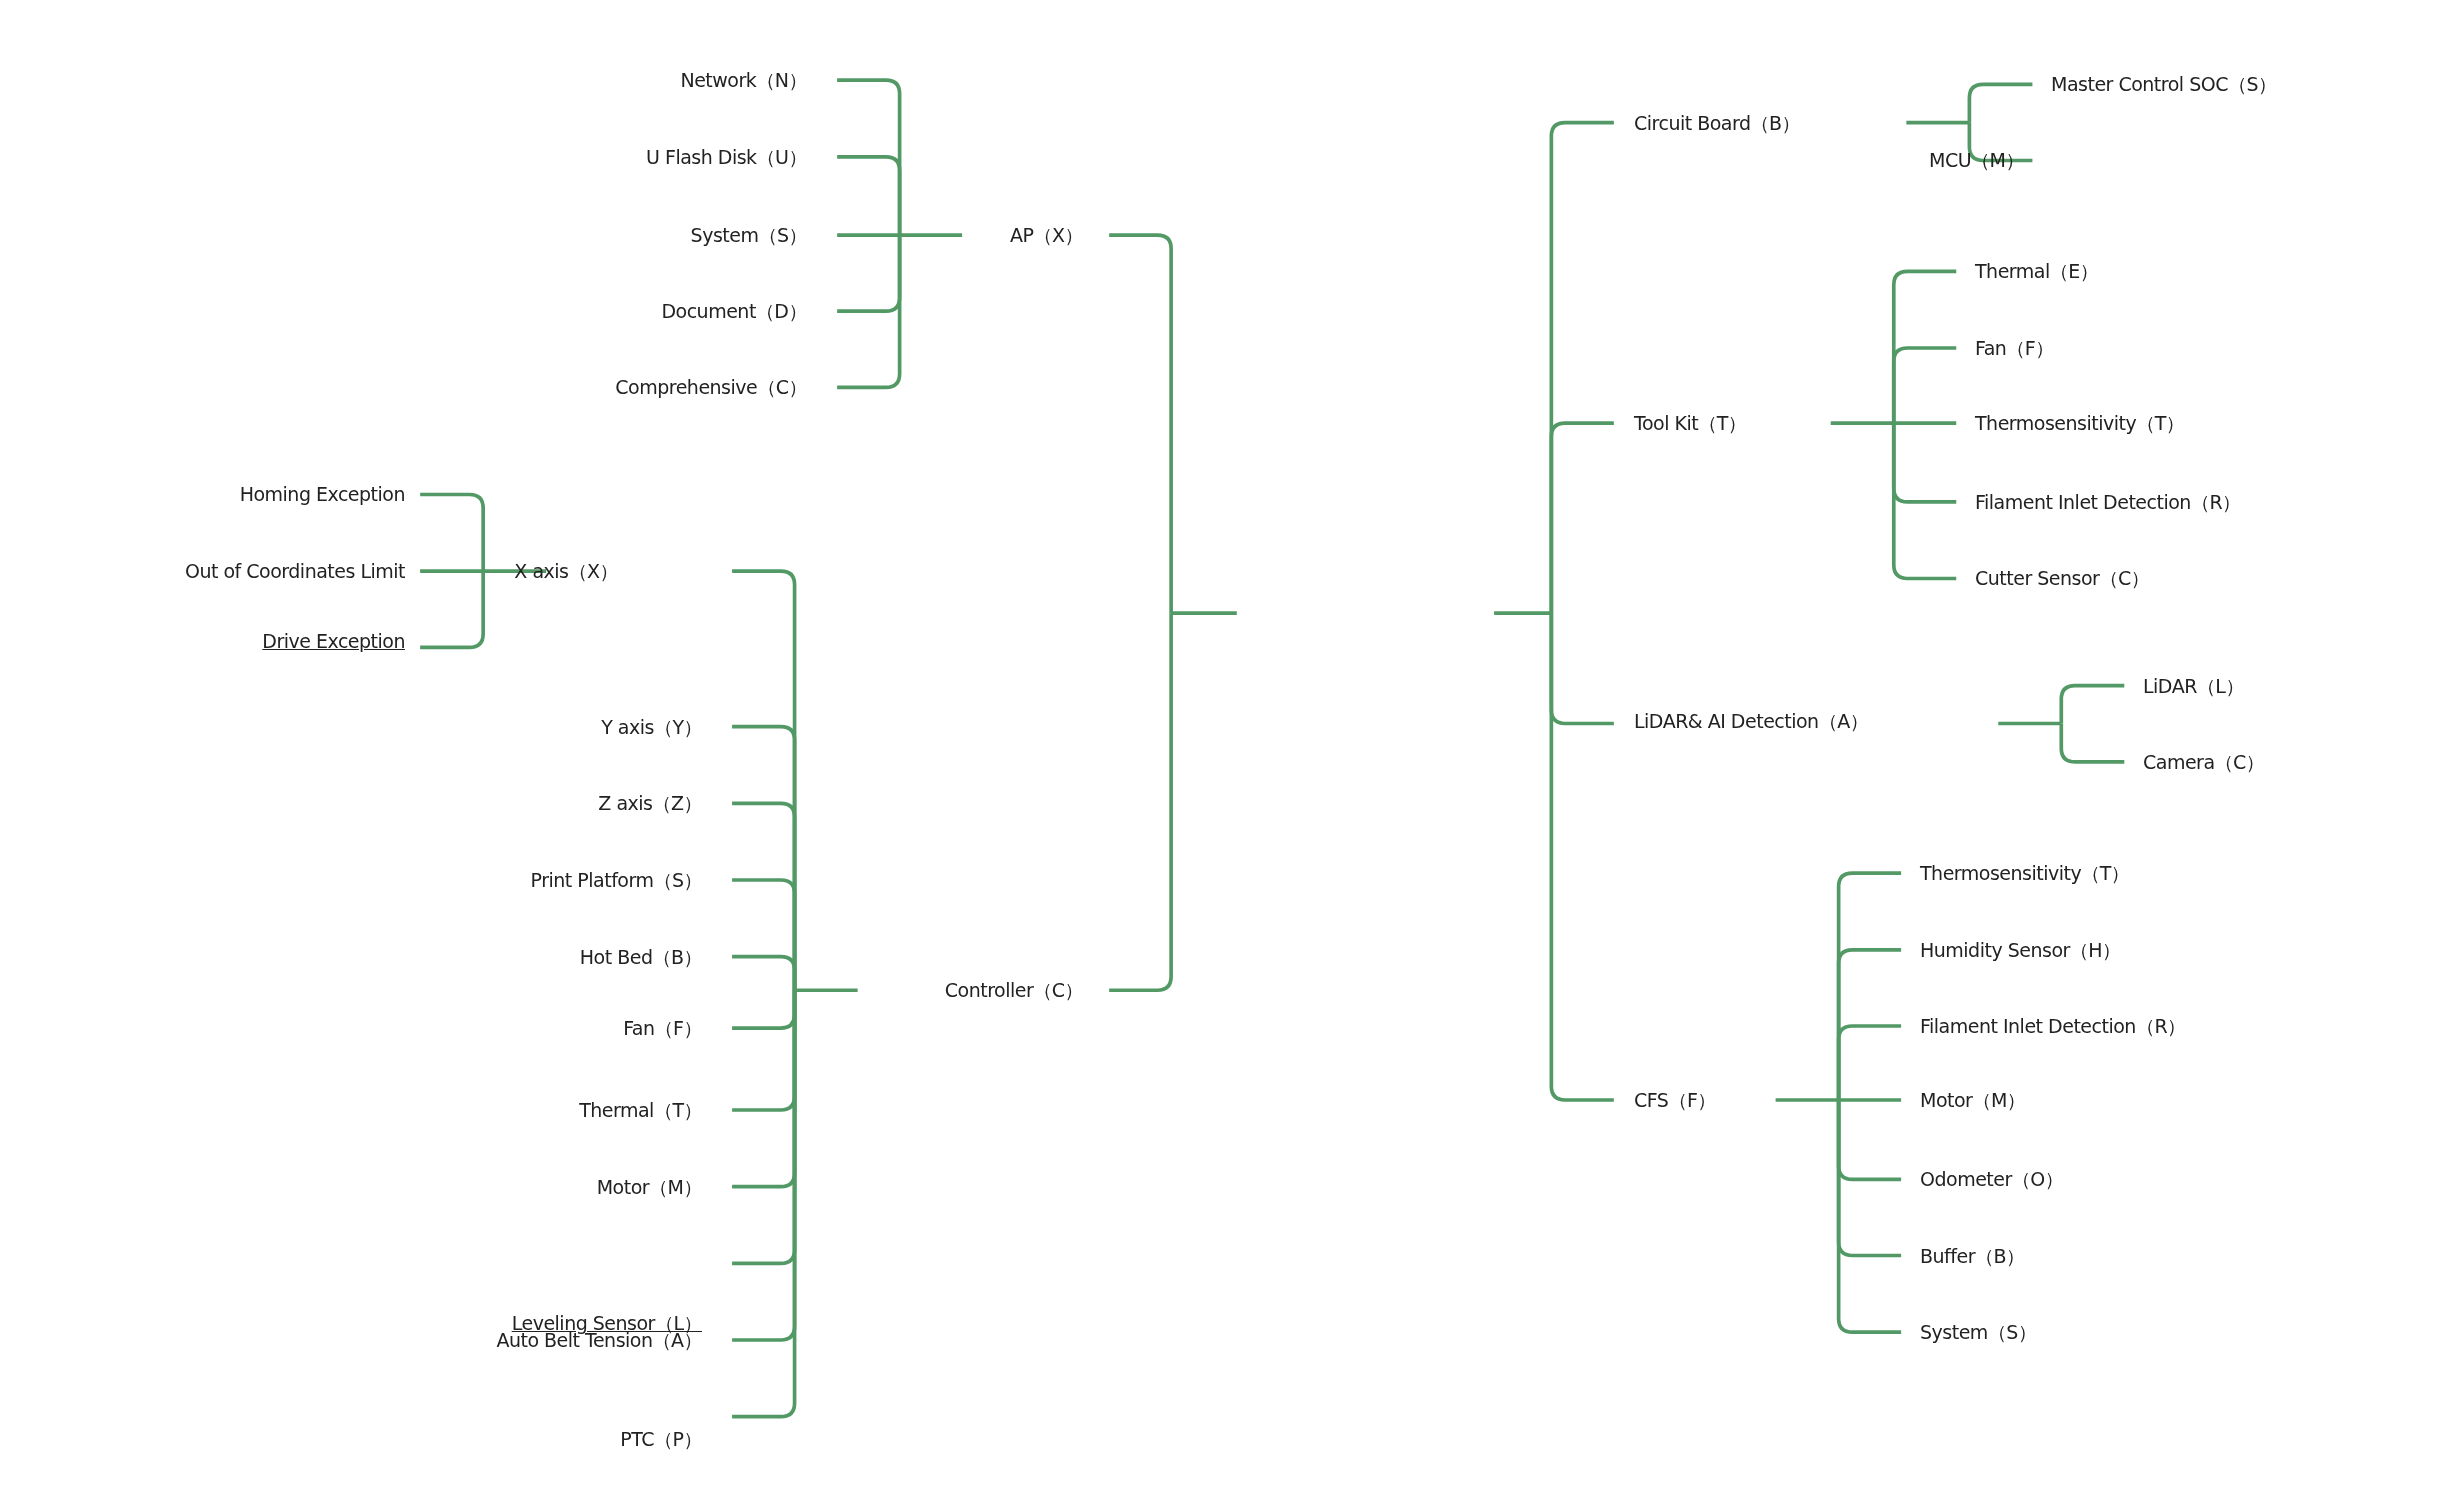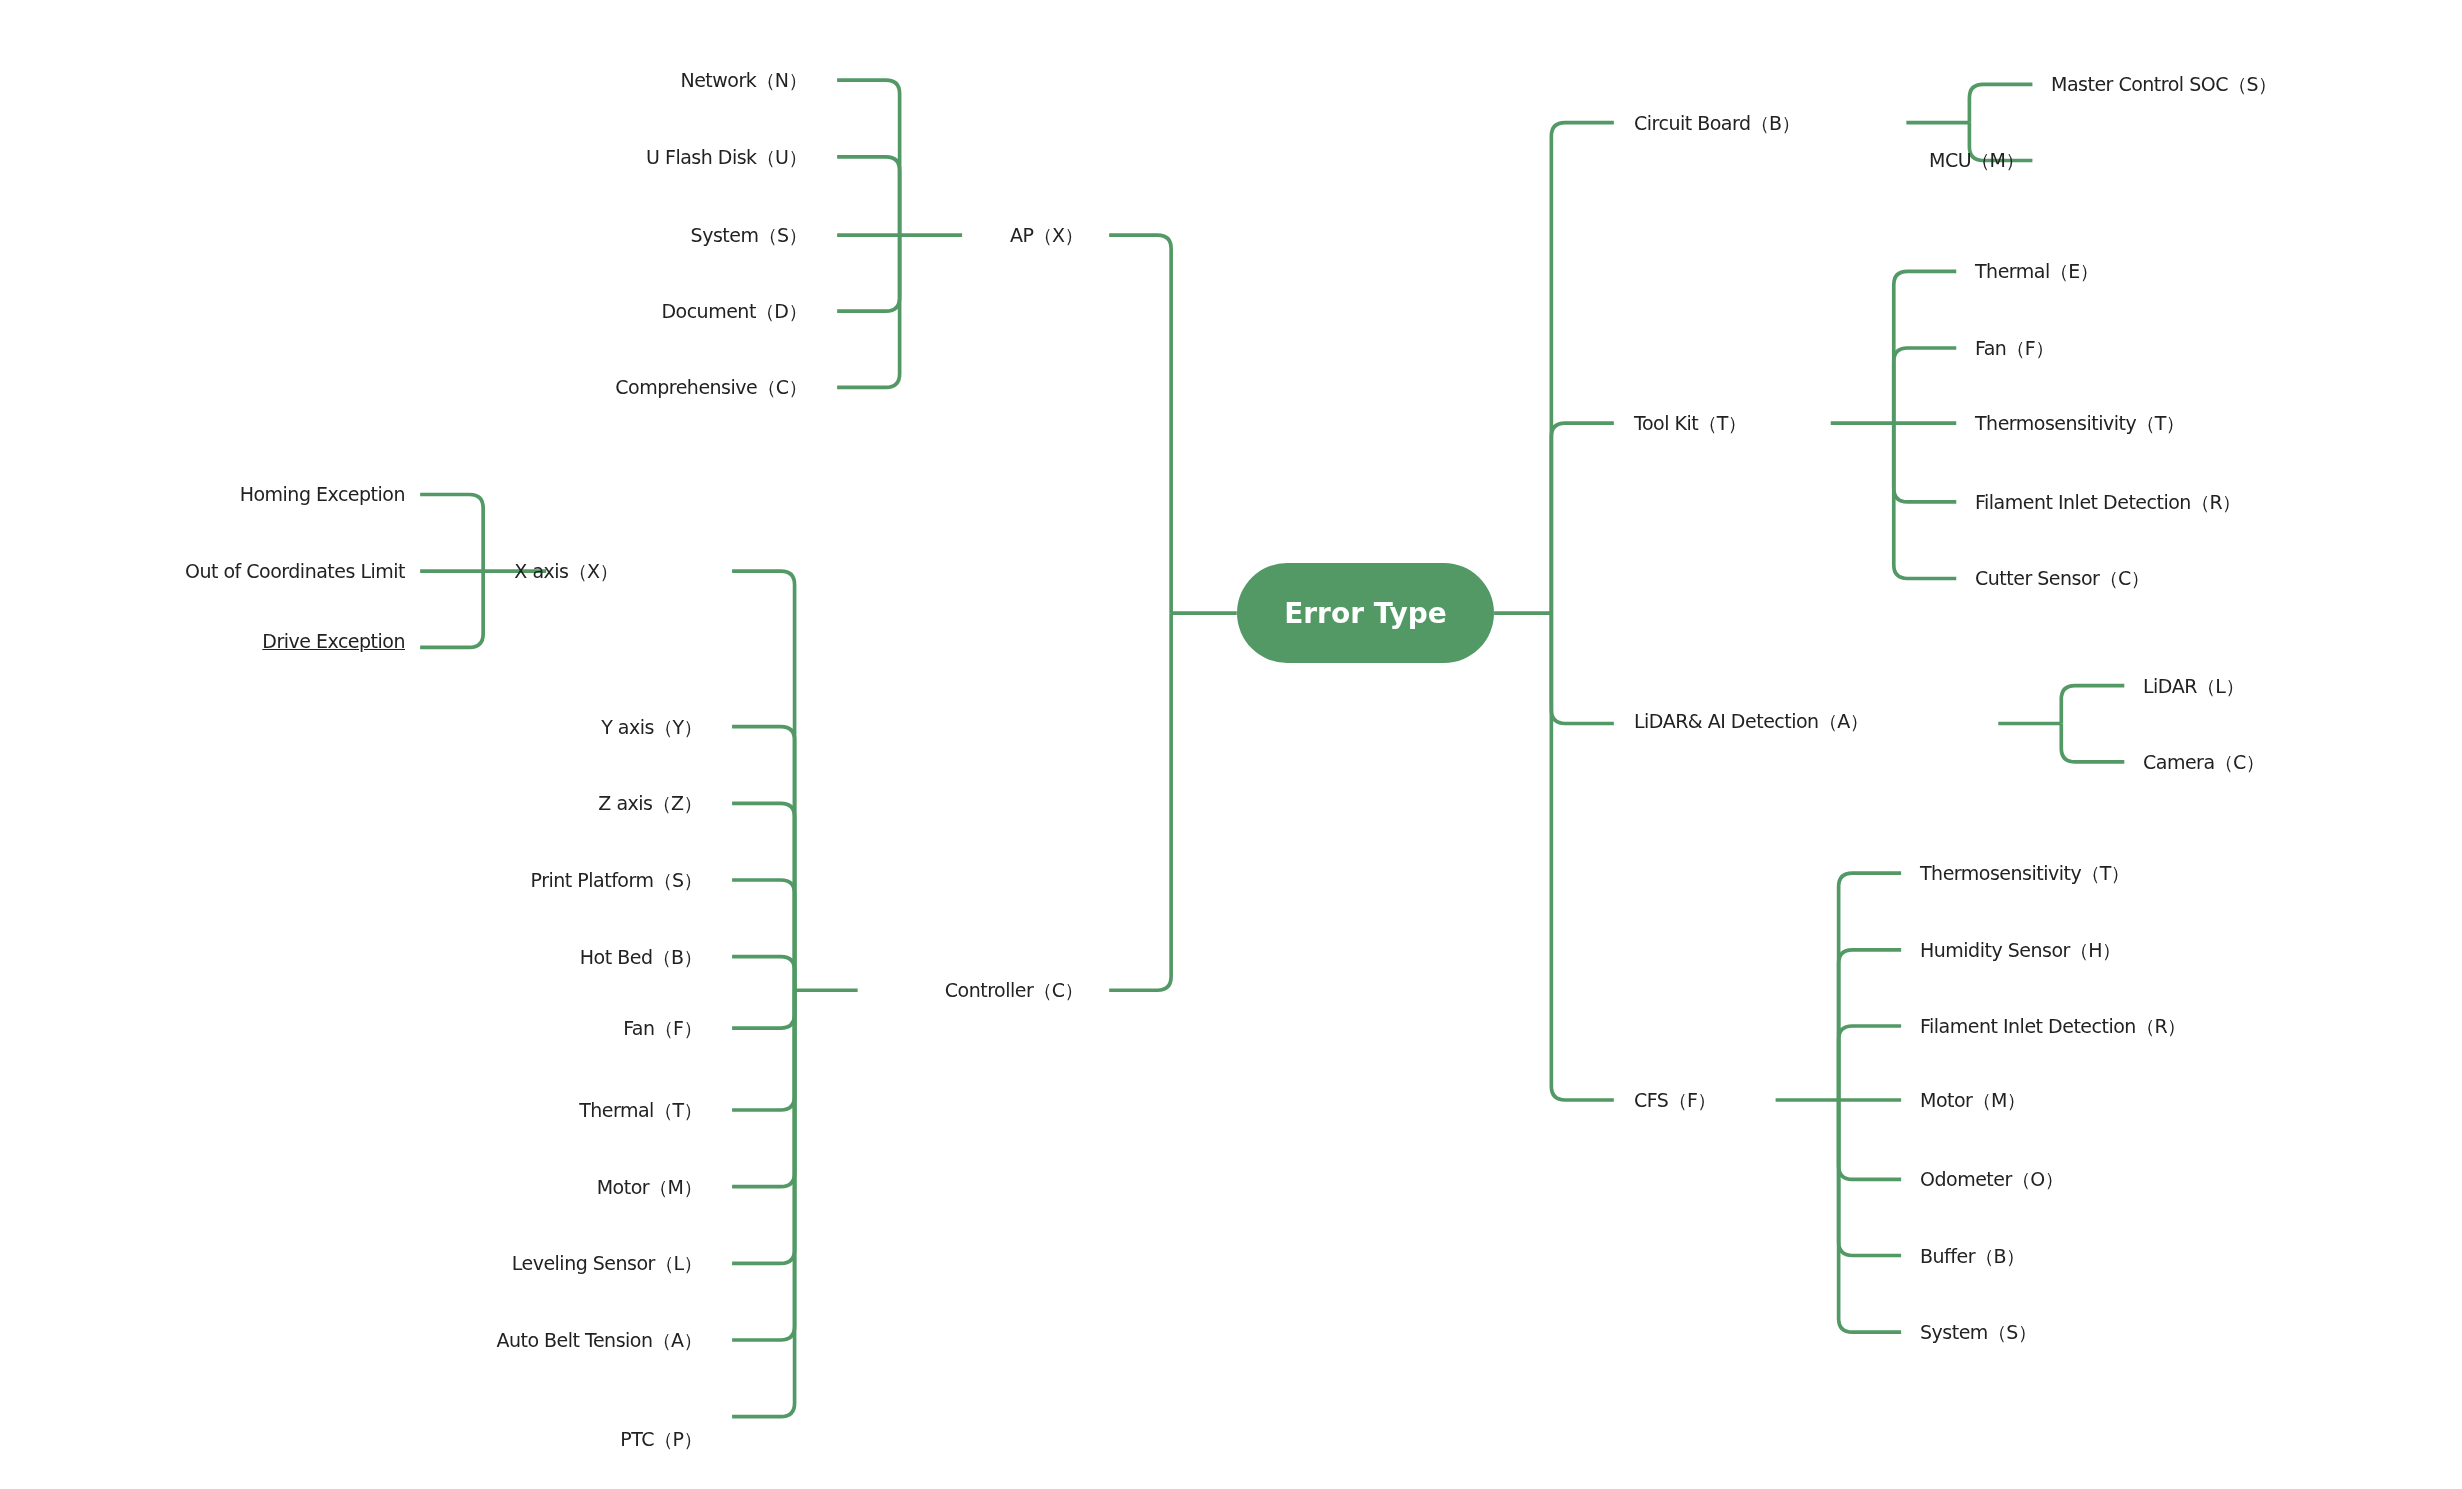--- a/index.html
+++ b/index.html
@@ -61,37 +61,36 @@
       <path d="M 3925 1377 L 3925 1424 Q 3925 1450 3951 1450 L 4045 1450" fill="none" stroke="#529965" stroke-width="7" stroke-linecap="butt"></path>
       <path d="M 3381 2094 L 3501 2094" fill="none" stroke="#529965" stroke-width="7" stroke-linecap="butt"></path>
       <path d="M 3501 2094 L 3501 1688 Q 3501 1662 3527 1662 L 3620 1662" fill="none" stroke="#529965" stroke-width="7" stroke-linecap="butt"></path>
       <path d="M 3501 2094 L 3501 1834 Q 3501 1808 3527 1808 L 3620 1808" fill="none" stroke="#529965" stroke-width="7" stroke-linecap="butt"></path>
       <path d="M 3501 2094 L 3501 1979 Q 3501 1953 3527 1953 L 3620 1953" fill="none" stroke="#529965" stroke-width="7" stroke-linecap="butt"></path>
       <path d="M 3501 2094 L 3620 2094" fill="none" stroke="#529965" stroke-width="7" stroke-linecap="butt"></path>
       <path d="M 3501 2094 L 3501 2219 Q 3501 2245 3527 2245 L 3620 2245" fill="none" stroke="#529965" stroke-width="7" stroke-linecap="butt"></path>
       <path d="M 3501 2094 L 3501 2364 Q 3501 2390 3527 2390 L 3620 2390" fill="none" stroke="#529965" stroke-width="7" stroke-linecap="butt"></path>
       <path d="M 3501 2094 L 3501 2510 Q 3501 2536 3527 2536 L 3620 2536" fill="none" stroke="#529965" stroke-width="7" stroke-linecap="butt"></path>
     </svg>
-  <div class="root" style="background: rgb(82, 153, 101);">Error Type</div>
 <div class="node left" style="top: 218px; right: 1379px;">AP（X）</div>
     <div class="node left" style="top: 63px; right: 1655px;">Network（N）</div>
     <div class="node left" style="top: 140px; right: 1655px;">U Flash Disk（U）</div>
     <div class="node left" style="top: 218px; right: 1655px;">System（S）</div>
     <div class="node left" style="top: 294px; right: 1655px;">Document（D）</div>
     <div class="node left" style="top: 370px; right: 1655px;">Comprehensive（C）</div>
     <div class="node left" style="top: 973px; right: 1379px;">Controller（C）</div>
     <div class="node left" style="top: 554px; right: 1844px;">X axis（X）</div>
     <div class="node left" style="top: 710px; right: 1760px;">Y axis（Y）</div>
     <div class="node left" style="top: 786px; right: 1760px;">Z axis（Z）</div>
     <div class="node left" style="top: 863px; right: 1760px;">Print Platform（S）</div>
     <div class="node left" style="top: 940px; right: 1760px;">Hot Bed（B）</div>
     <div class="node left" style="top: 1011px; right: 1760px;">Fan（F）</div>
     <div class="node left" style="top: 1093px; right: 1760px;">Thermal（T）</div>
     <div class="node left" style="top: 1170px; right: 1760px;">Motor（M）</div>
-    <div class="node left" style="top: 1246px; right: 1760px;">Leveling Sensor（L）</div>
+    <div class="node left" style="top: 1306px; right: 1760px; text-decoration: underline;">Leveling Sensor（L）</div>
     <div class="node left" style="top: 1323px; right: 1760px;">Auto Belt Tension（A）</div>
     <div class="node left" style="top: 1400px; right: 1760px; margin-top: 22px;">PTC（P）</div>
     <div class="node left" style="top: 477px; right: 2057px;">Homing Exception</div>
     <div class="node left" style="top: 554px; right: 2057px;">Out of Coordinates Limit</div>
     <div class="node left" style="top: 624px; right: 2057px; text-decoration: underline;">Drive Exception</div>
     <div class="node right" style="top: 106px; left: 1634px; text-align: center;">Circuit Board（B）</div>
     <div class="node right" style="top: 67px; left: 2051px;">Master Control SOC（S）</div>
     <div class="node right" style="top: 143px; left: 1929px;">MCU（M）</div>
     <div class="node right" style="top: 406px; left: 1634px;">Tool Kit（T）</div>
     <div class="node right" style="top: 254px; left: 1975px;">Thermal（E）</div>

